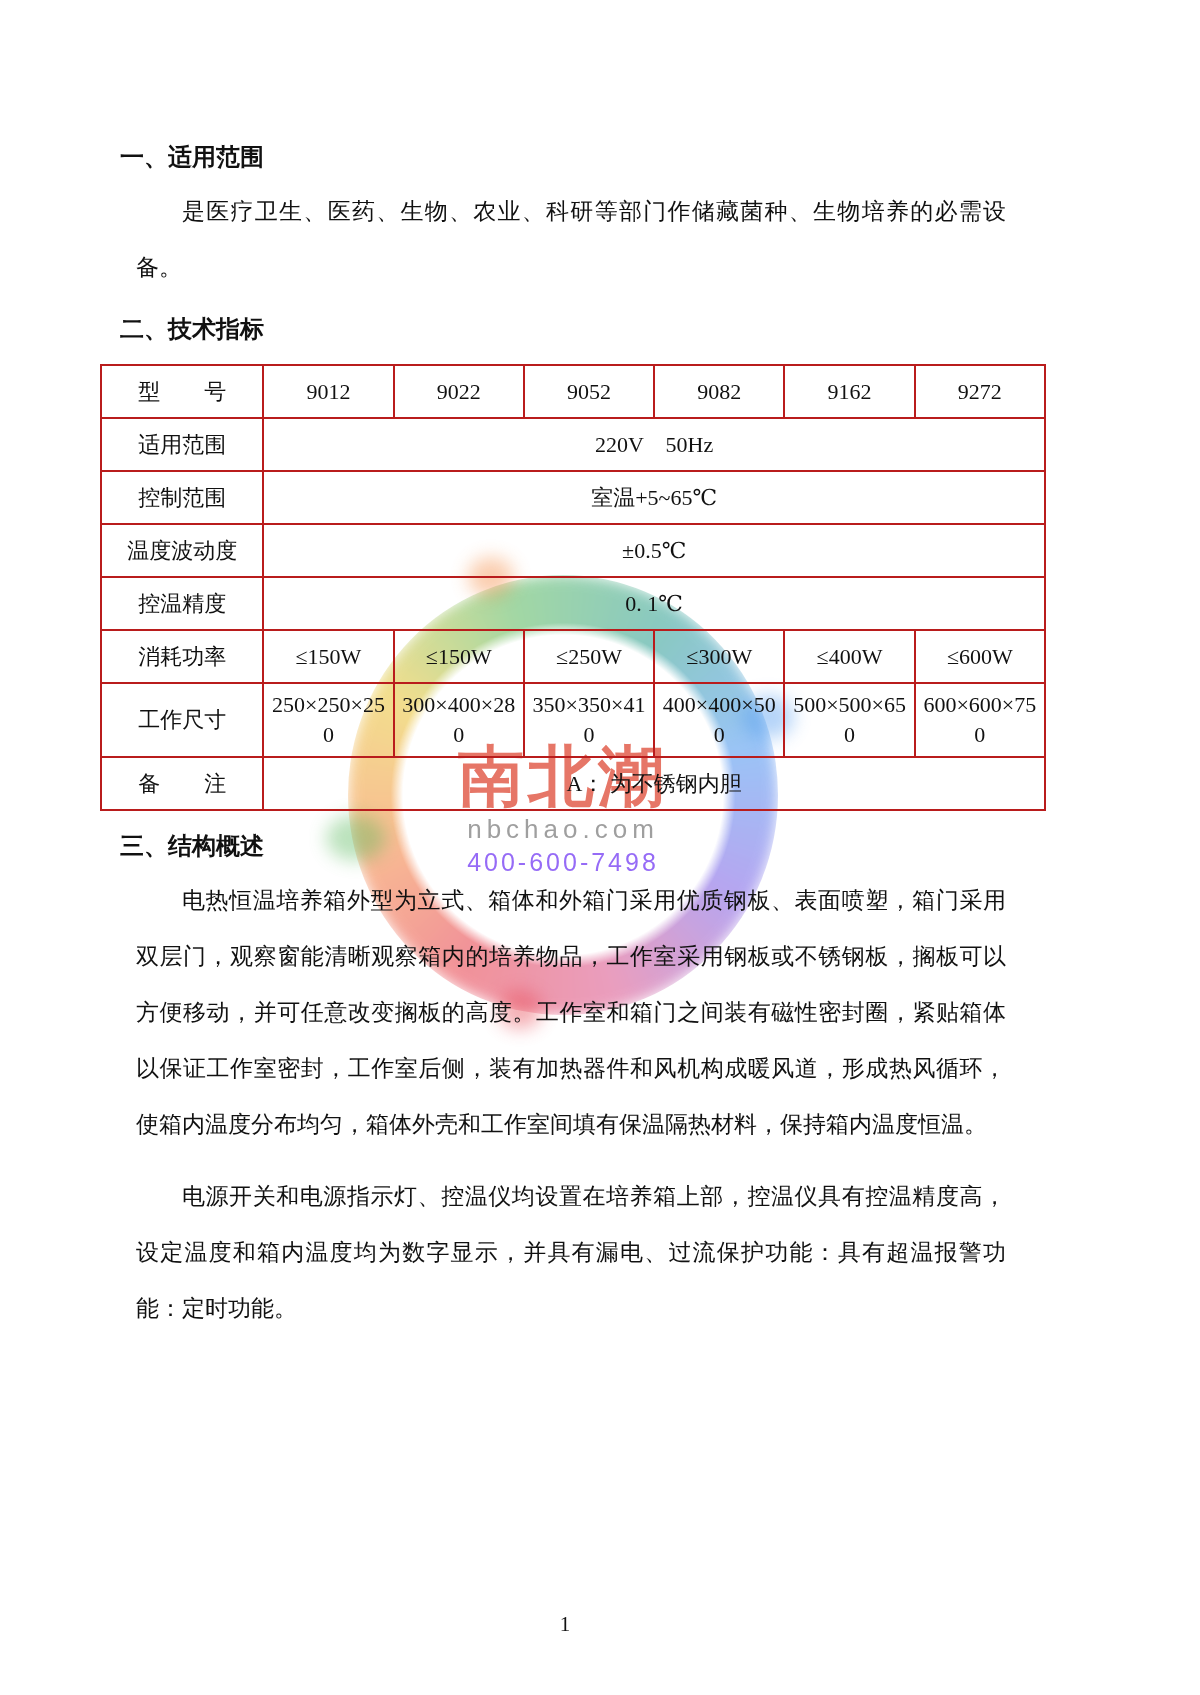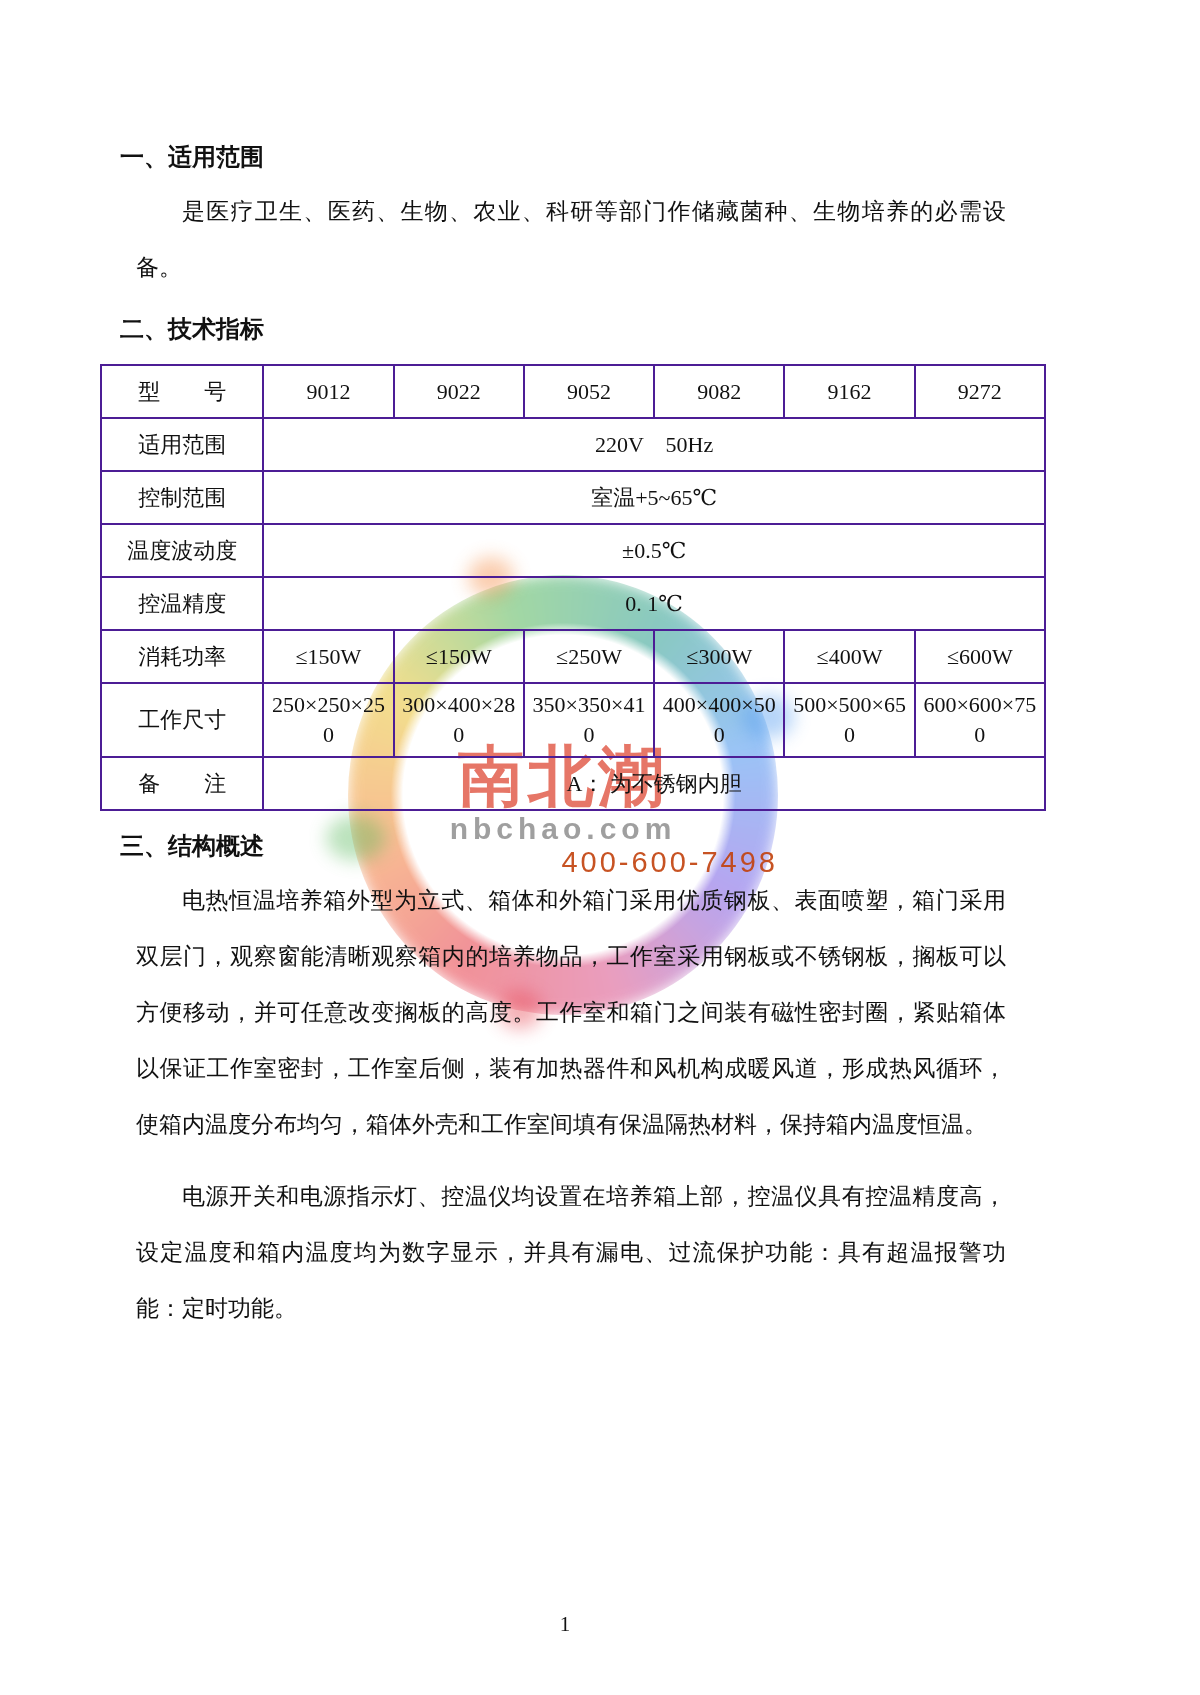--- a/index.html
+++ b/index.html
@@ -43,21 +43,21 @@
   .heading.h2 { margin-top: 8px; }
   .heading.h3 { margin-top: 18px; }
 
   table.spec {
     border-collapse: collapse;
     table-layout: fixed;
     width: 946px;
     margin: 18px 0 0 -20px;
   }
   table.spec td {
-    border: 2px solid #4c1d95;
+    border: 2px solid #b91c1c;
     text-align: center;
     vertical-align: middle;
     font-size: 22px;
     height: 53px;
     padding: 2px 6px;
     background: transparent;
   }
   table.spec col.c-label { width: 162px; }
   table.spec col.c-data  { width: 130px; }
   table.spec tr.size-row td { height: 74px; line-height: 30px; word-break: break-all; }
@@ -116,37 +116,36 @@
     font-weight: 700;
     font-size: 66px;
     line-height: 66px;
     color: #e05542;
     opacity: 0.8;
     text-shadow: 0 0 6px rgba(255,255,255,0.9);
     letter-spacing: 4px;
   }
   .wm-domain {
     font-family: "Liberation Sans", "DejaVu Sans", sans-serif;
-    font-weight: 700;
-    font-size: 30px;
+    font-weight: 400;
+    font-size: 26px;
     line-height: 36px;
     color: #8f8f8f;
     opacity: 0.85;
     letter-spacing: 5px;
     margin-top: 2px;
     text-align: center;
   }
   .wm-phone {
     font-family: "Liberation Sans", "DejaVu Sans", sans-serif;
-    font-size: 29px;
+    font-size: 25px;
     line-height: 30px;
-    color: #c2410c;
+    color: #8b5cf6;
     opacity: 0.9;
     letter-spacing: 3px;
-    text-align: right;
   }
 </style>
 </head>
 <body>
 
 <div class="page">
 
   <div class="watermark">
     <div class="wm-ring"></div>
     <div class="wm-blob b1"></div>

